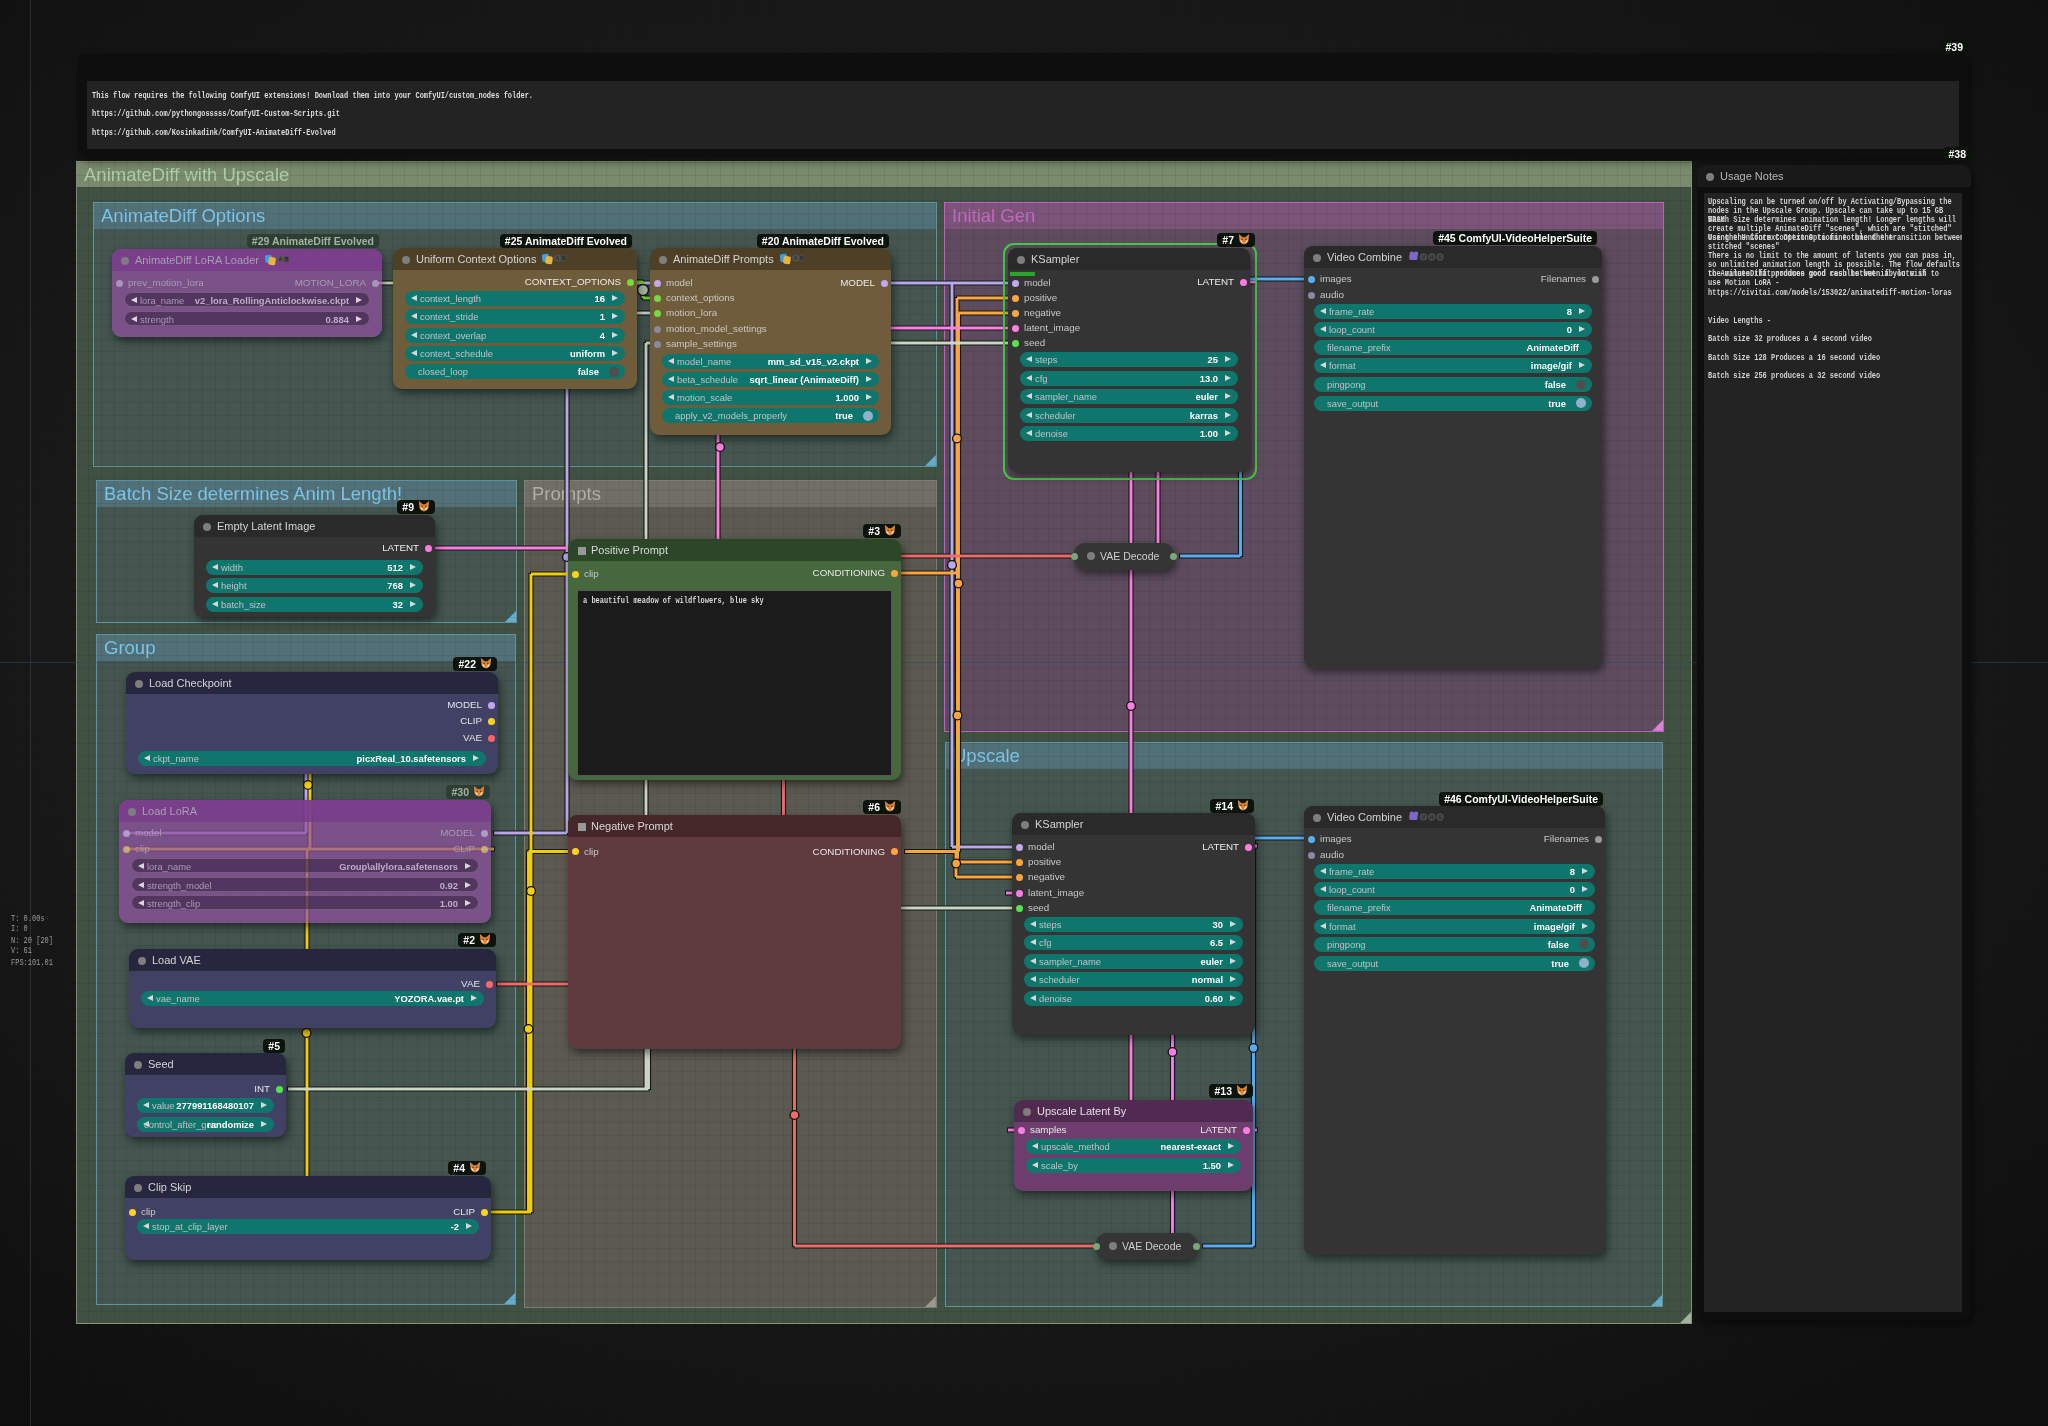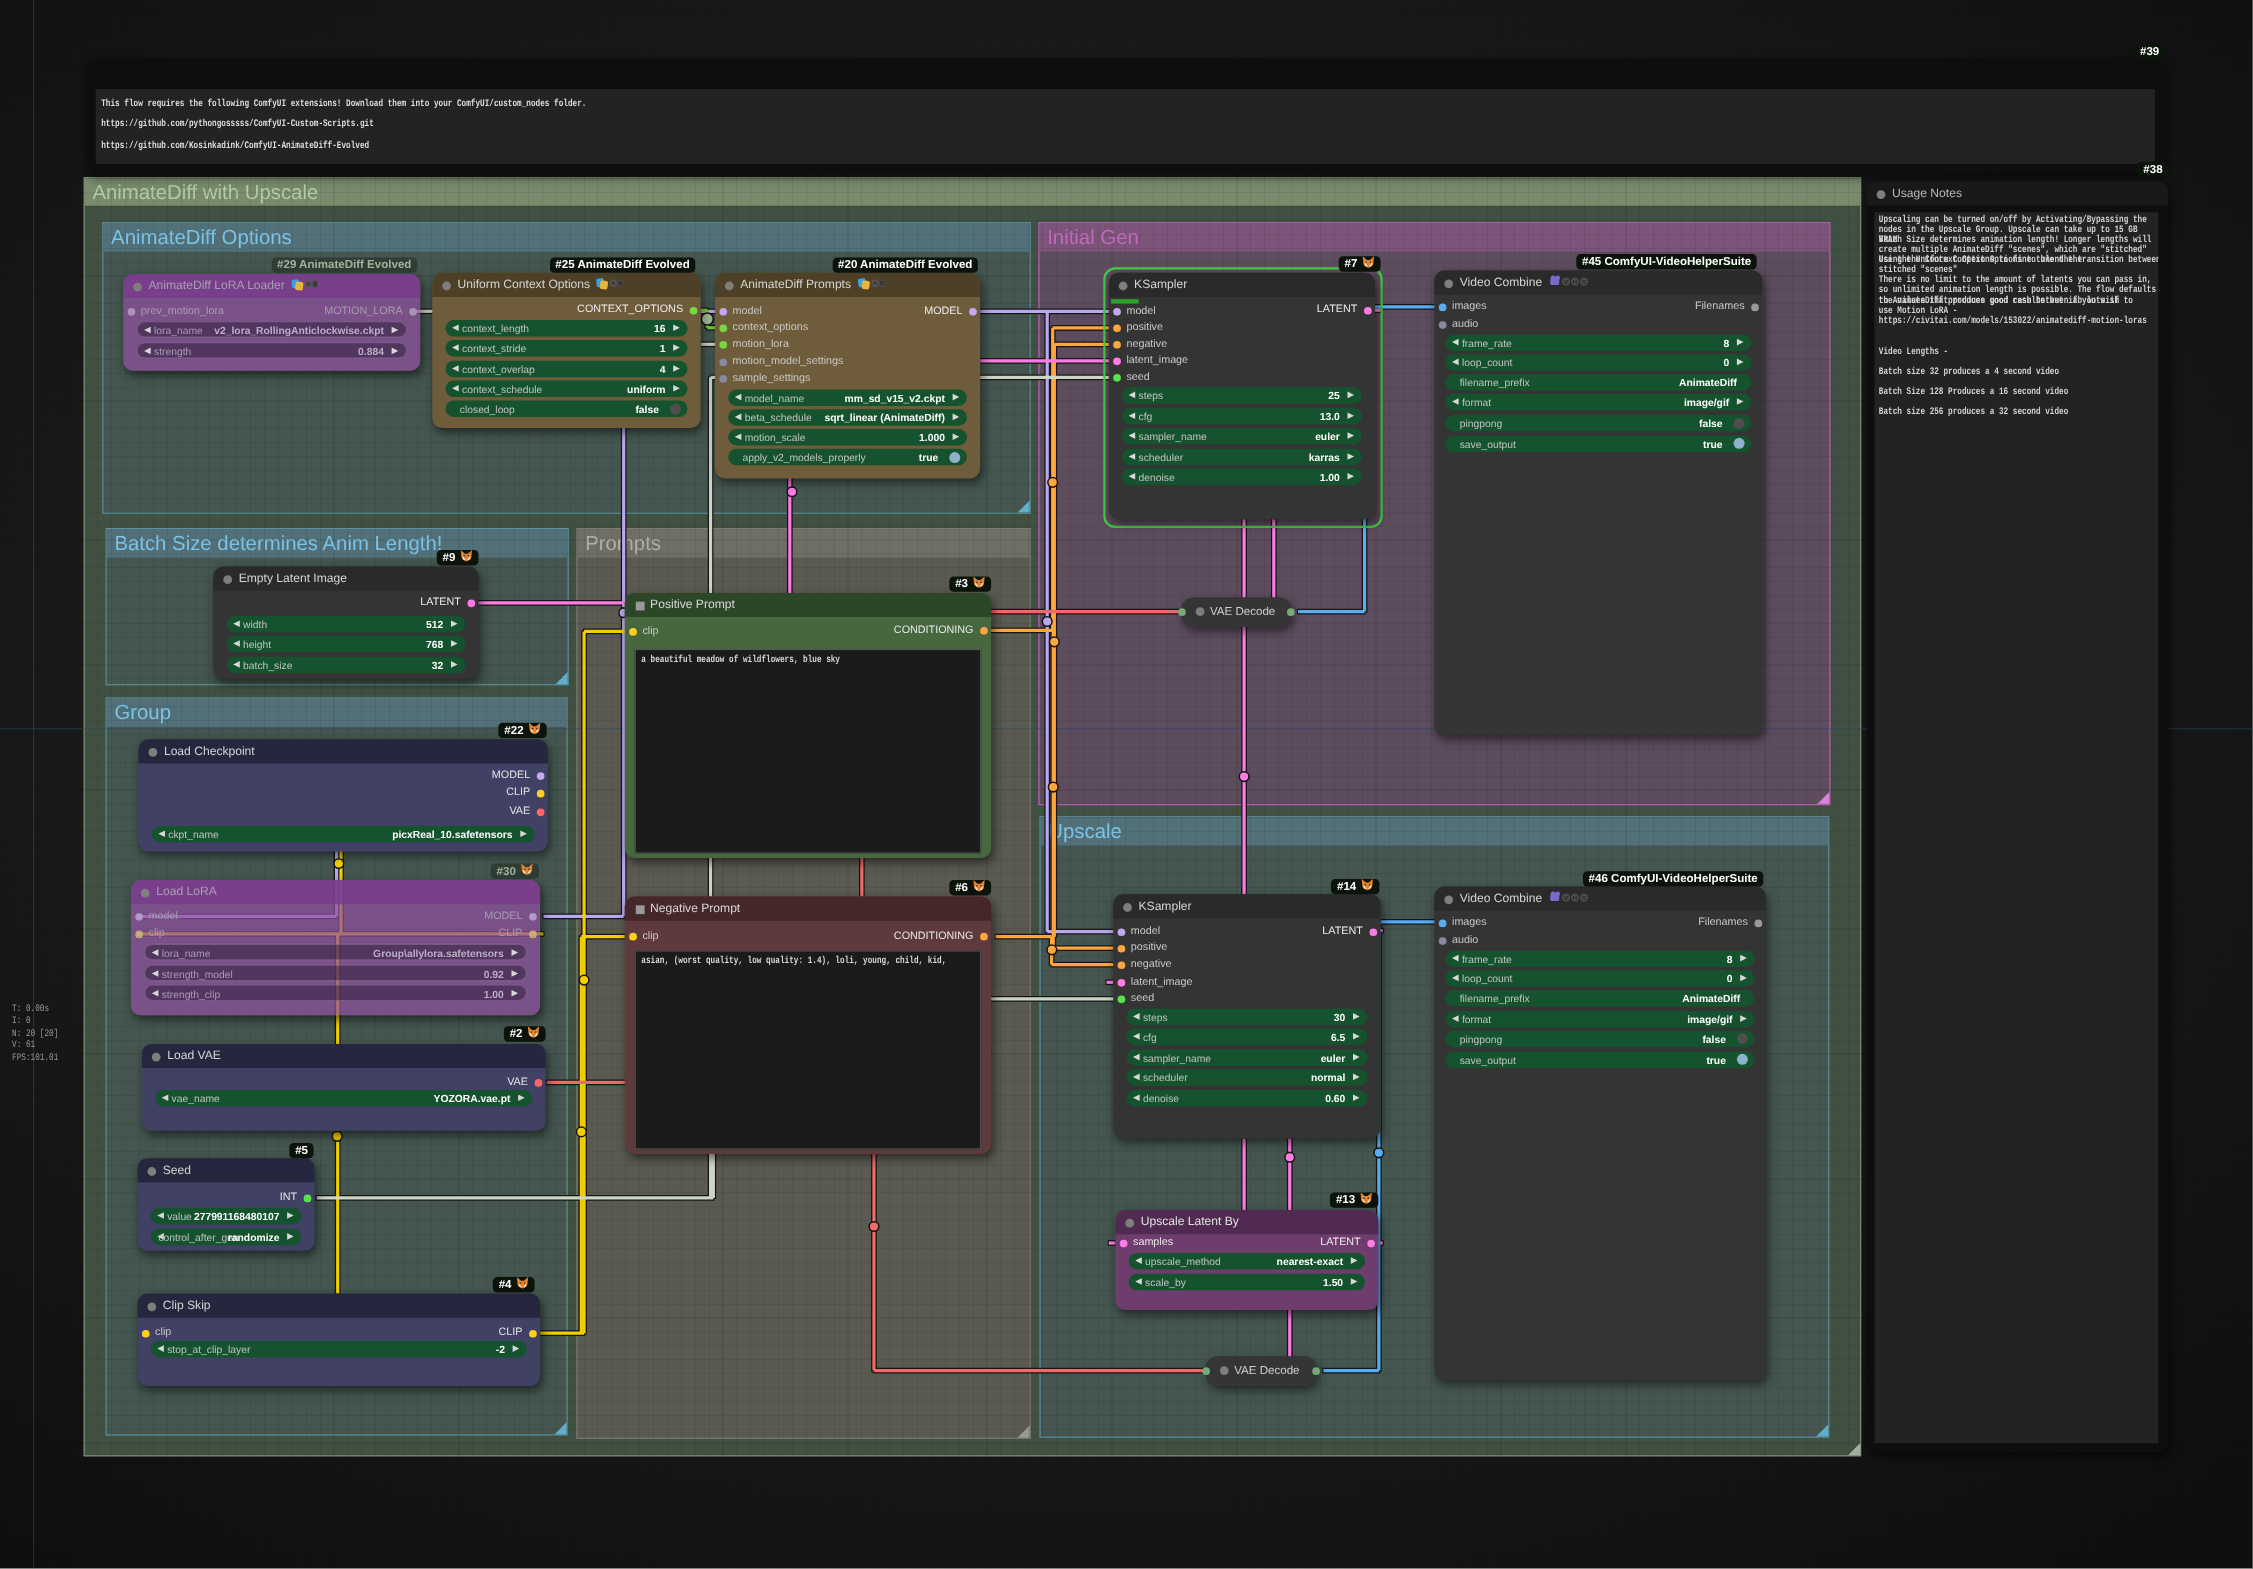--- a/index.html
+++ b/index.html
@@ -10,21 +10,21 @@
 .grp{position:absolute;border:1px solid}
 .grptitle{position:absolute;left:0;top:0;right:0;overflow:hidden;white-space:nowrap}
 .node{position:absolute;box-shadow:2px 4px 9px rgba(0,0,0,0.5)}
 .nt{position:absolute;left:0;top:0;right:0;height:22px;font-size:11px;line-height:22px;white-space:nowrap}
 .ntt{margin-left:23px}
 .ticon{position:absolute;left:9px;top:7.5px;width:8px;height:8px;border-radius:50%;background:#7e7e7e}
 .ticonsq{position:absolute;left:10px;top:7.5px;width:8px;height:8px;background:#999}
 .dot{position:absolute;border-radius:50%}
 .sl{position:absolute;font-size:9.8px;line-height:14px;white-space:nowrap}
 .sr{position:absolute;font-size:9.8px;line-height:14px;white-space:nowrap;text-align:right}
-.wg{position:absolute;background:#14532d;border-radius:8px;font-size:9.4px;line-height:15px;white-space:nowrap}
+.wg{position:absolute;background:#0f766e;border-radius:8px;font-size:9.4px;line-height:15px;white-space:nowrap}
 .wl{position:absolute;color:#c2c2c2}
 .wv{position:absolute;color:#fff;font-weight:bold}
 .wal{position:absolute;left:6px;top:4px;width:0;height:0;border-top:3.5px solid transparent;border-bottom:3.5px solid transparent;border-right:6px solid #d8d8d8}
 .war{position:absolute;right:7px;top:4px;width:0;height:0;border-top:3.5px solid transparent;border-bottom:3.5px solid transparent;border-left:6px solid #d8d8d8}
 .tgl{position:absolute;right:6px;top:2.5px;width:10px;height:10px;border-radius:50%}
 .lbl{position:absolute;background:#0b130b;color:#fff;font-size:10.5px;font-weight:bold;line-height:14px;
  padding:0 5px;border-radius:4px;white-space:nowrap;height:14px}
 .lbl .fx{vertical-align:-1px;margin-left:4px}
 .lblf{background:rgba(26,38,26,0.5);color:#9fb39f}
 .mono{font-family:"Liberation Mono",monospace;position:absolute;white-space:pre;transform:scale(1,1.3);transform-origin:0 0}
@@ -459,23 +459,20 @@
       <div style="position:absolute;left:9px;top:51px;right:9px;bottom:4px;background:#1b1b1b;border:1px solid #555;box-sizing:border-box">
         <div class="mono" style="left:5px;top:4px;font-size:7px;font-weight:bold;color:#d8d8d8">a beautiful meadow of wildflowers, blue sky</div>
       </div>
     </div>
 <div class="node" style="left:568px;top:815px;width:333px;height:234px;background:#5e3a3c;border-radius:9px;">
       <div class="nt" style="background:#452629;border-radius:9px 9px 0 0;color:#d8d8d8"><div class="ticonsq"></div><span class="ntt">Negative Prompt</span></div>
       <div class="dot" style="left:3.5px;top:33.0px;width:7.0px;height:7.0px;background:#ffd11a"></div>
       <div class="sl" style="left:16px;top:29.5px;color:#c8c8c8">clip</div>
       <div class="dot" style="right:3.5px;top:33.0px;width:7.0px;height:7.0px;background:#ffa53d"></div>
       <div class="sr" style="right:16px;top:29.5px;color:#e8e8e8">CONDITIONING</div>
-      <div style="position:absolute;left:9px;top:49px;right:9px;bottom:4px;background:#1b1b1b;border:1px solid #555;box-sizing:border-box">
-        <div class="mono" style="left:5px;top:4px;font-size:7px;font-weight:bold;color:#d8d8d8">asian, (worst quality, low quality: 1.4), loli, young, child, kid,</div>
-      </div>
     </div>
 <div class="node" style="left:126px;top:672px;width:372px;height:102px;background:#414165;border-radius:9px;">
       <div class="nt" style="background:#26263e;border-radius:9px 9px 0 0;color:#d4d4d4"><div class="ticon"></div><span class="ntt">Load Checkpoint</span></div>
       <div class="dot" style="right:3.5px;top:29.5px;width:7.0px;height:7.0px;background:#c3a8f0"></div>
       <div class="sr" style="right:16px;top:26.0px;color:#e4e4e4">MODEL</div>
       <div class="dot" style="right:3.5px;top:45.5px;width:7.0px;height:7.0px;background:#ffd11a"></div>
       <div class="sr" style="right:16px;top:42.0px;color:#e4e4e4">CLIP</div>
       <div class="dot" style="right:3.5px;top:62.5px;width:7.0px;height:7.0px;background:#f66"></div>
       <div class="sr" style="right:16px;top:59.0px;color:#e4e4e4">VAE</div>
       <div class="wg" style="left:12px;right:12px;top:79.0px;height:15px">

